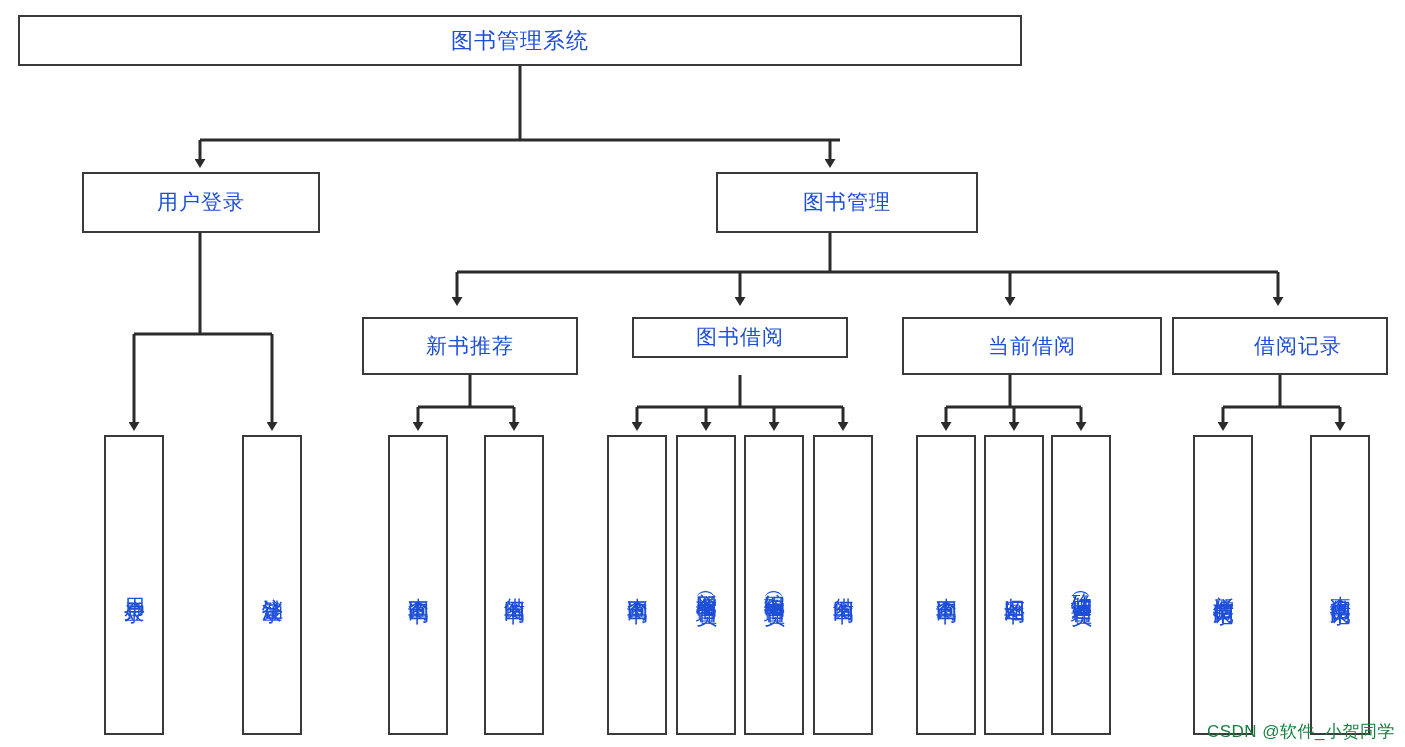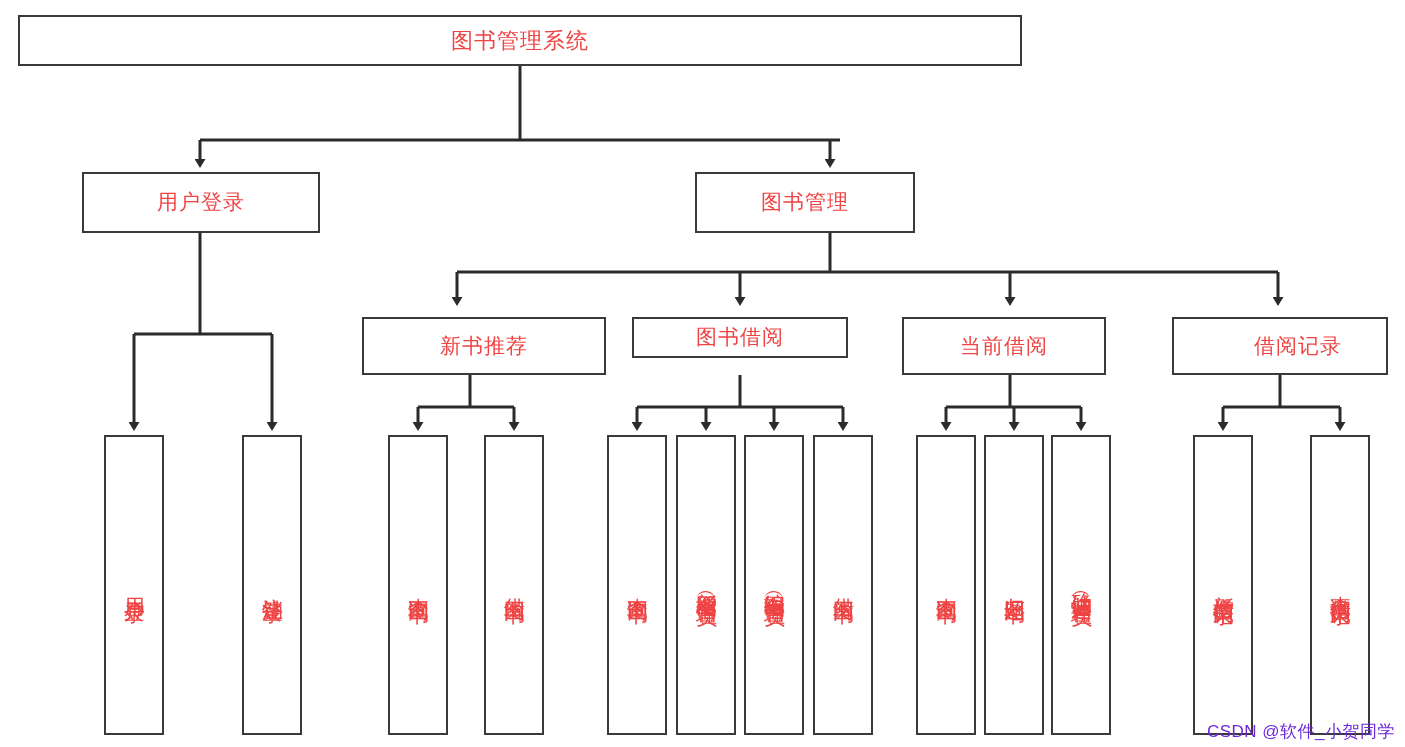--- a/index.html
+++ b/index.html
@@ -21,21 +21,21 @@
     border:2px solid #3a3a3a;
     background:#ffffff;
     display:flex;
     align-items:center;
     justify-content:center;
     text-align:center;
   }
   .node .lbl{
     font-size:21px;
     line-height:1.25;
-    color:#ef4444;
+    color:#1d4ed8;
     letter-spacing:1px;
     white-space:nowrap;
   }
   .node.root .lbl{font-size:22px;}
   .node.leaf{
     align-items:center;
     justify-content:center;
   }
   .node.leaf .lbl{
     writing-mode:vertical-rl;
@@ -50,21 +50,21 @@
     position:absolute;
     left:0;top:0;
     width:1405px;height:747px;
     pointer-events:none;
   }
   .watermark{
     position:absolute;
     right:10px;
     bottom:4px;
     font-size:17px;
-    color:#6d28d9;
+    color:#15803d;
     letter-spacing:0.5px;
     white-space:nowrap;
   }
 </style>
 </head>
 <body>
 
 <div id="canvas">
 
   <svg id="wires" viewBox="0 0 1405 747" xmlns="http://www.w3.org/2000/svg">
@@ -117,31 +117,31 @@
     </g>
   </svg>
 
   <div class="node root" style="left:18px;top:15px;width:1004px;height:51px;">
     <span class="lbl">图书管理系统</span>
   </div>
 
   <div class="node" style="left:82px;top:172px;width:238px;height:61px;">
     <span class="lbl">用户登录</span>
   </div>
-  <div class="node" style="left:695px;top:172px;width:220px;height:61px;">
+  <div class="node" style="left:716px;top:172px;width:262px;height:61px;">
     <span class="lbl">图书管理</span>
   </div>
 
-  <div class="node" style="left:362px;top:317px;width:244px;height:58px;font-family:Liberation Serif, serif;">
+  <div class="node" style="left:362px;top:317px;width:216px;height:58px;font-family:Liberation Serif, serif;">
     <span class="lbl">新书推荐</span>
   </div>
   <div class="node" style="left:632px;top:317px;width:216px;height:41px;">
     <span class="lbl">图书借阅</span>
   </div>
-  <div class="node" style="left:902px;top:317px;width:204px;height:58px;">
+  <div class="node" style="left:902px;top:317px;width:260px;height:58px;">
     <span class="lbl">当前借阅</span>
   </div>
   <div class="node" style="left:1172px;top:317px;width:216px;height:58px;padding-left:36px;">
     <span class="lbl">借阅记录</span>
   </div>
 
   <div class="node leaf" style="left:104px;top:435px;width:60px;height:300px;">
     <span class="lbl">用户登录</span>
   </div>
   <div class="node leaf" style="left:242px;top:435px;width:60px;height:300px;">

